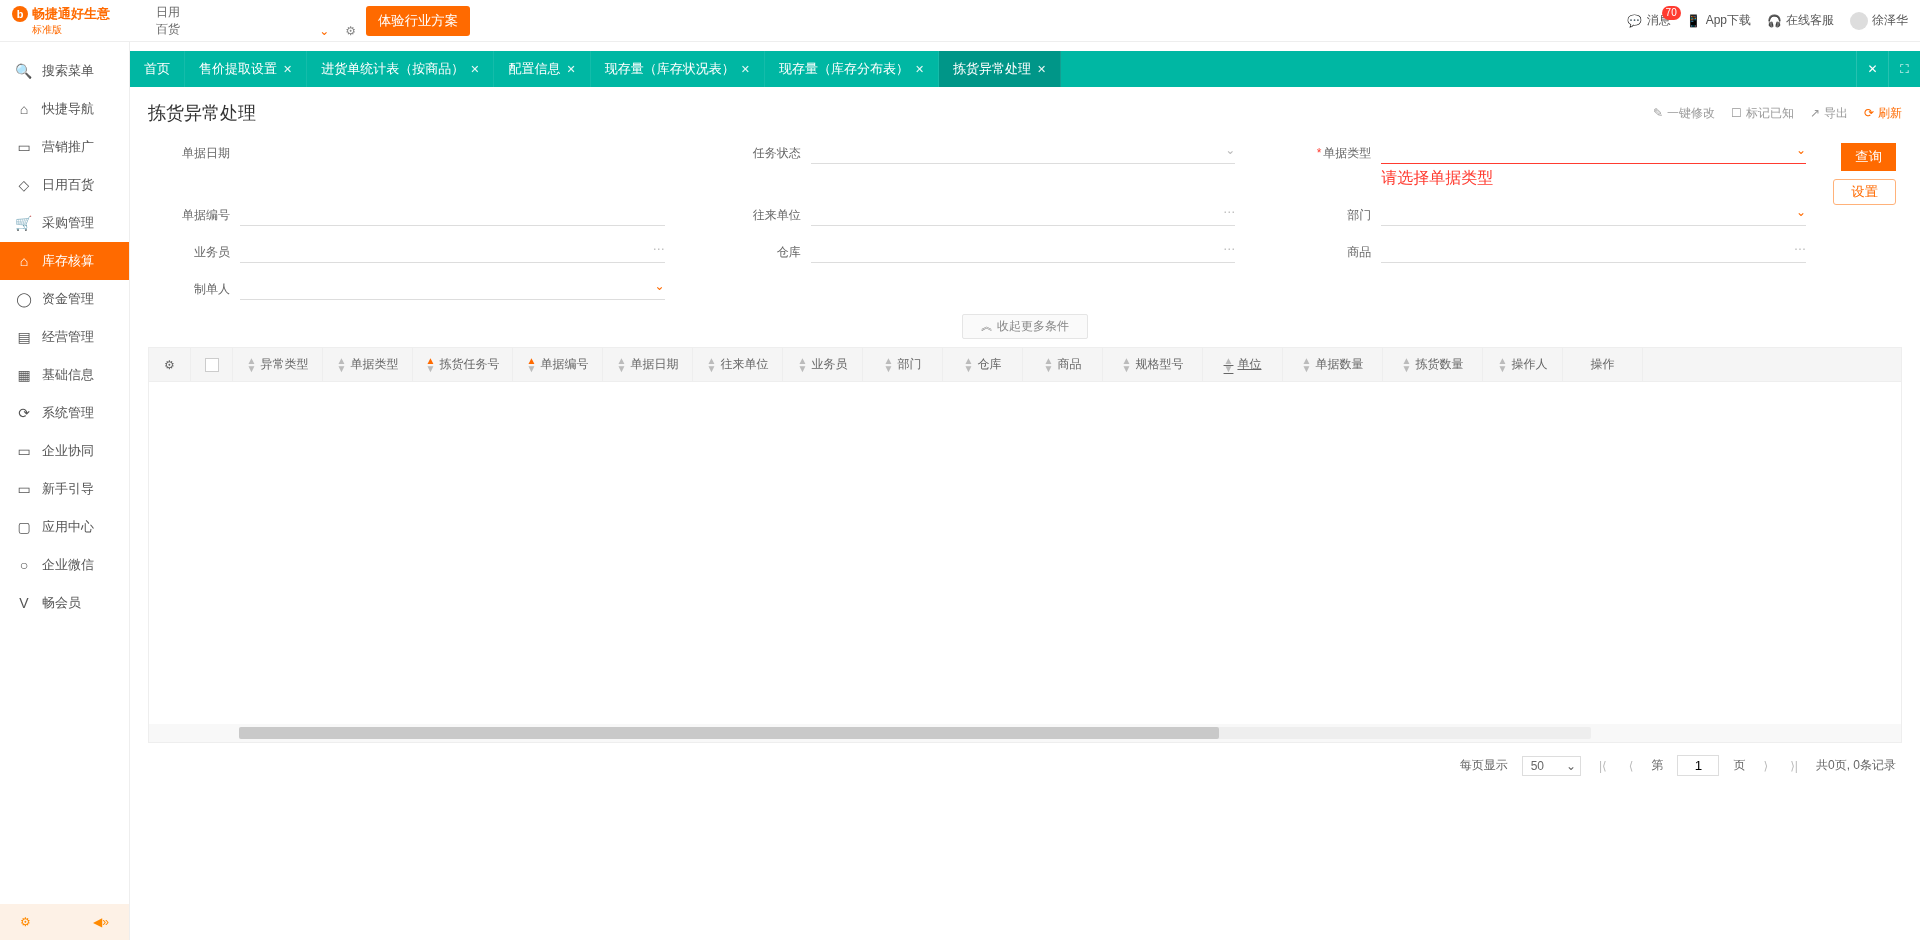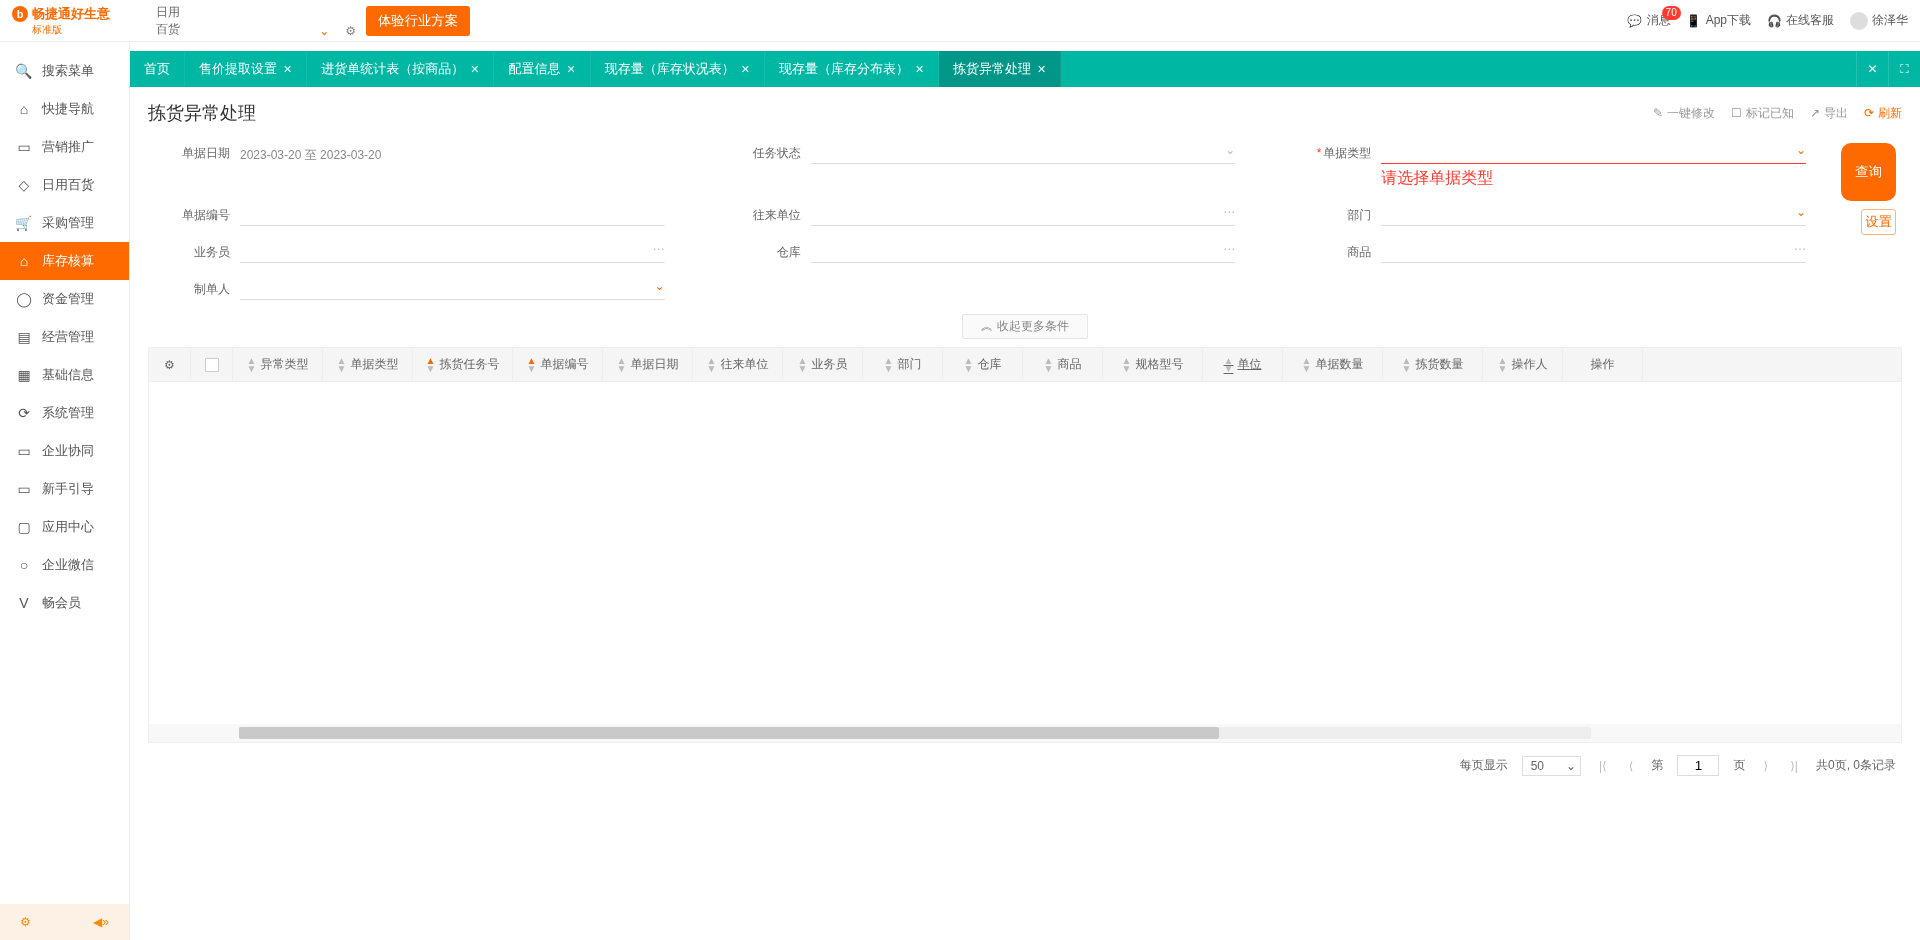--- a/index.html
+++ b/index.html
@@ -64,22 +64,22 @@
 .date-quick { display:flex; gap:8px; align-items:center; flex-wrap:wrap;}
 .date-quick span { color:#555; cursor:pointer; font-size:12px;}
 .date-quick .pill { background:#ff6a00; color:#fff; border-radius:10px; padding:1px 8px;}
 .date-range { color:#888; font-size:12px; margin-top:4px;}
 .input-line { border:none; border-bottom:1px solid #ddd; width:100%; padding:2px 18px 4px 2px; font-size:12px; outline:none; background:transparent;}
 .input-line.error { border-bottom-color:#ff3b30; }
 .suffix { position:absolute; right:0; top:0; color:#bbb; font-size:12px; cursor:pointer;}
 .suffix.orange { color:#ff6a00; }
 .err-msg { color:#ff3b30; font-size:16px; margin-top:4px;}
 .filter-actions { width:70px; display:flex; flex-direction:column; gap:8px; align-items:flex-end;}
-.btn-query { background:#ff6a00; color:#fff; border:none; border-radius:10px; padding:20px 14px; cursor:pointer;}
-.btn-setting { background:#fff; color:#ff6a00; border:1px solid #ffb27a; border-radius:3px; padding:3px 3px; cursor:pointer;}
+.btn-query { background:#ff6a00; color:#fff; border:none; border-radius:0; padding:5px 14px; cursor:pointer;}
+.btn-setting { background:#fff; color:#ff6a00; border:1px solid #ffb27a; border-radius:3px; padding:3px 17px; cursor:pointer;}
 
 .collapse-bar { text-align:center; margin:14px 0 8px; }
 .collapse-btn { display:inline-flex; align-items:center; gap:4px; border:1px solid #e5e5e5; background:#fafafa; color:#888; font-size:12px; padding:3px 18px; border-radius:2px; cursor:pointer;}
 
 
 .table-wrap { margin: 0 18px; border:1px solid #eee; }
 .thead { display:flex; background:#f5f5f5; height:34px; align-items:stretch; border-bottom:1px solid #eee;}
 .th { display:flex; align-items:center; justify-content:center; gap:4px; border-right:1px solid #eee; color:#666; font-size:12px; padding:0 6px; white-space:nowrap;}
 .th .sort { color:#bbb; font-size:10px; line-height:8px; display:flex; flex-direction:column;}
 .th .sort.orange-up .up { color:#ff6a00; }
@@ -269,21 +269,20 @@
         </div>
       </div>
 
       <div class="filter-wrap">
         <div class="filter-panel">
           <div class="filter-fields">
 
             <div class="field">
               <div class="field-label">单据日期</div>
               <div class="field-body">
-                <div class="date-range">2023-03-20 至 2023-03-20</div>
               </div>
             </div>
             <div class="field">
               <div class="field-label">任务状态</div>
               <div class="field-body">
                 <input class="input-line" style="">
                 <span class="suffix">⌄</span>
               </div>
             </div>
             <div class="field">

